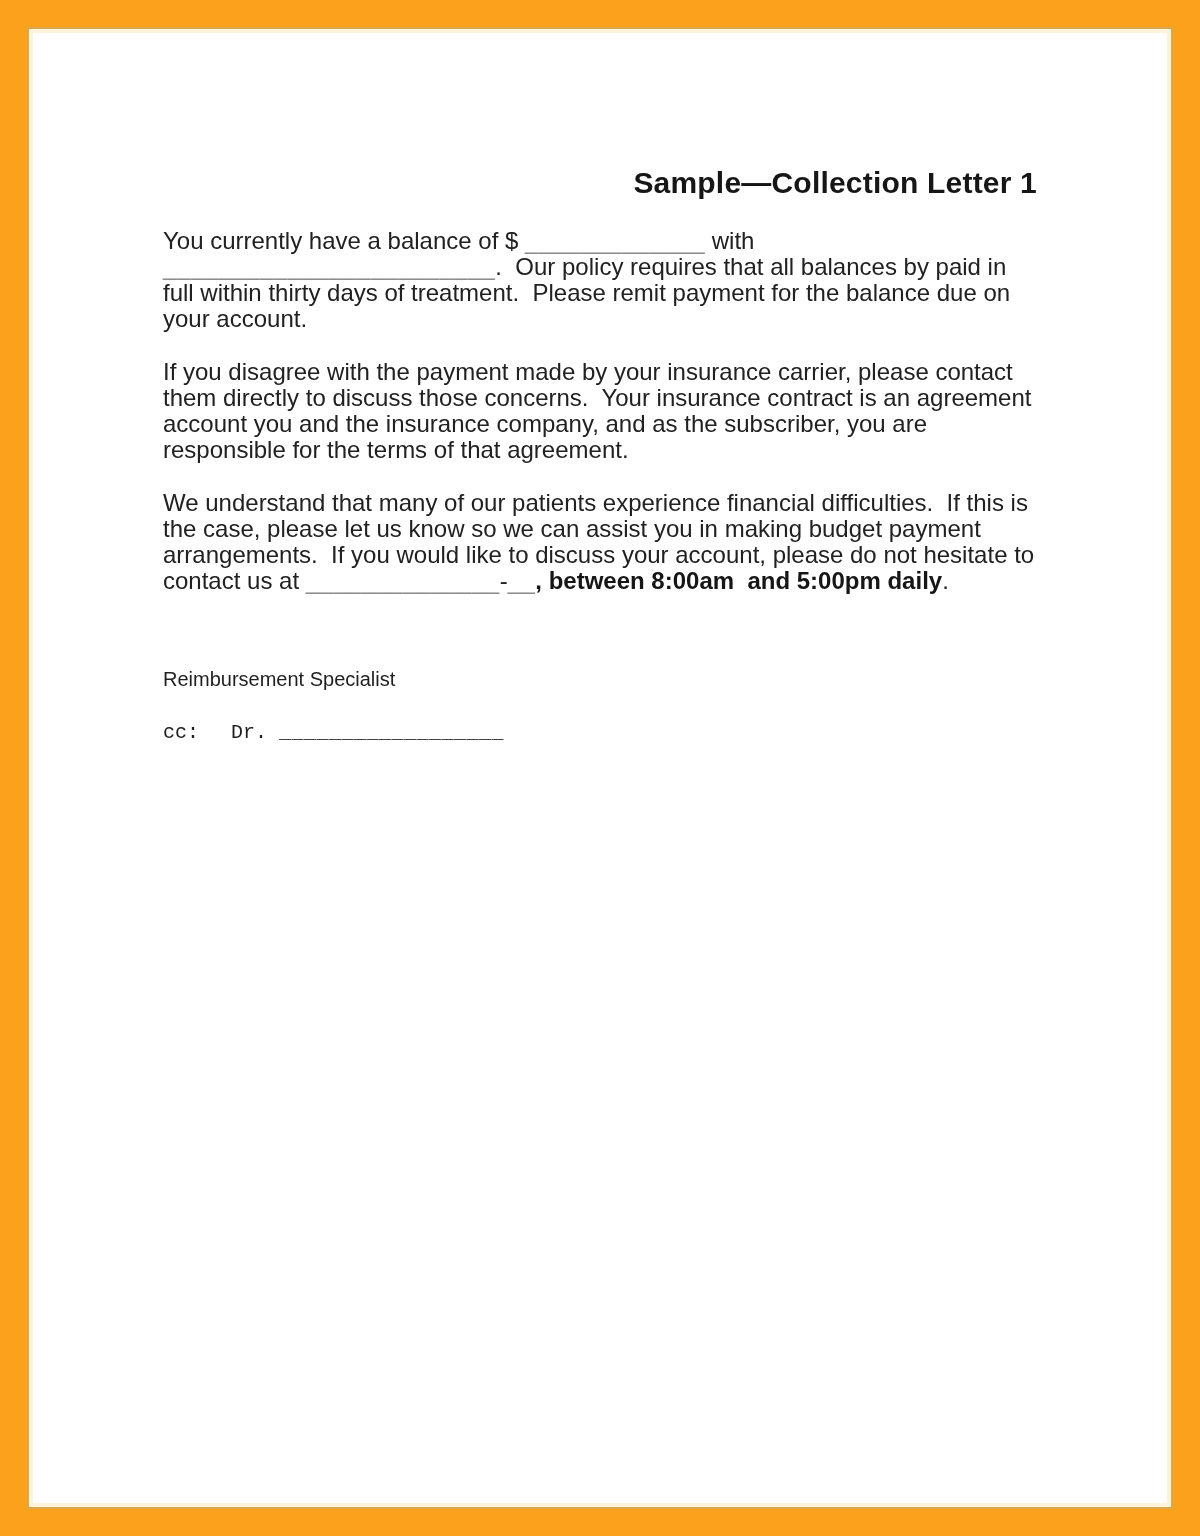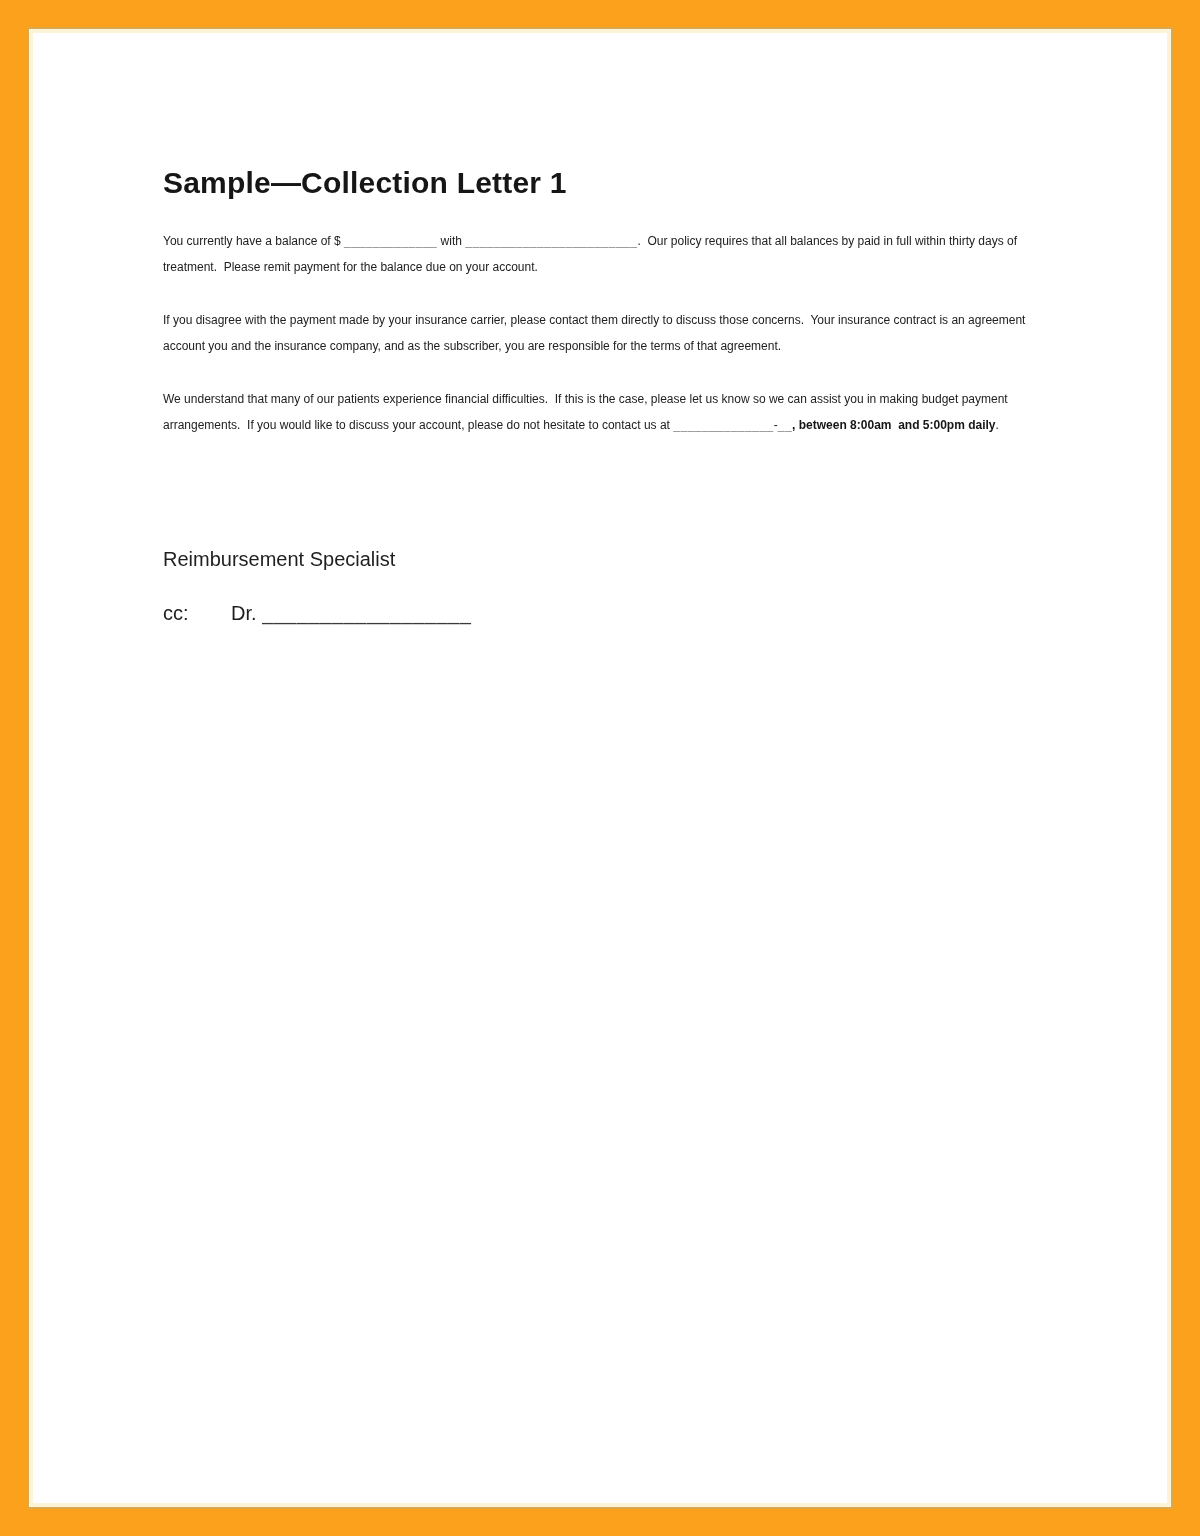--- a/index.html
+++ b/index.html
@@ -22,55 +22,56 @@
     overflow: hidden;
   }
   .content {
     box-sizing: border-box;
     width: 100%;
     height: 100%;
     padding: 0 136px 0 136px;
   }
   .title {
     margin: 138px 0 0 0;
-    text-align: left;
+    text-align: right;
     font-size: 30px;
     line-height: 36px;
     font-weight: bold;
     letter-spacing: 0.2px;
     color: #161616;
   }
   .salutation {
     margin-top: 46px;
     font-size: 20px;
     line-height: 26px;
   }
   .para {
     margin: 27px 0 0 0;
-    font-size: 12px;
+    font-size: 24px;
     line-height: 26px;
     white-space: pre-wrap;
     color: #212121;
   }
   .para span.bold { font-weight: bold; color: #161616; }
   .para span.blank { color: #8c8c8c; letter-spacing: 0.5px; }
   .closing {
     margin-top: 27px;
     font-size: 20px;
     line-height: 26px;
   }
   .signature-title {
-    margin-top: 108px;
+    margin-top: 72px;
     font-size: 20px;
     line-height: 26px;
   }
   .cc-line {
     margin-top: 28px;
     font-size: 20px;
     line-height: 26px;
+    font-family: Liberation Mono, monospace;
   }
   .cc-label {
     display: inline-block;
     width: 68px;
   }
   .cc-blank {
     color: #3a3a3a;
     letter-spacing: 0.5px;
   }
 </style>

